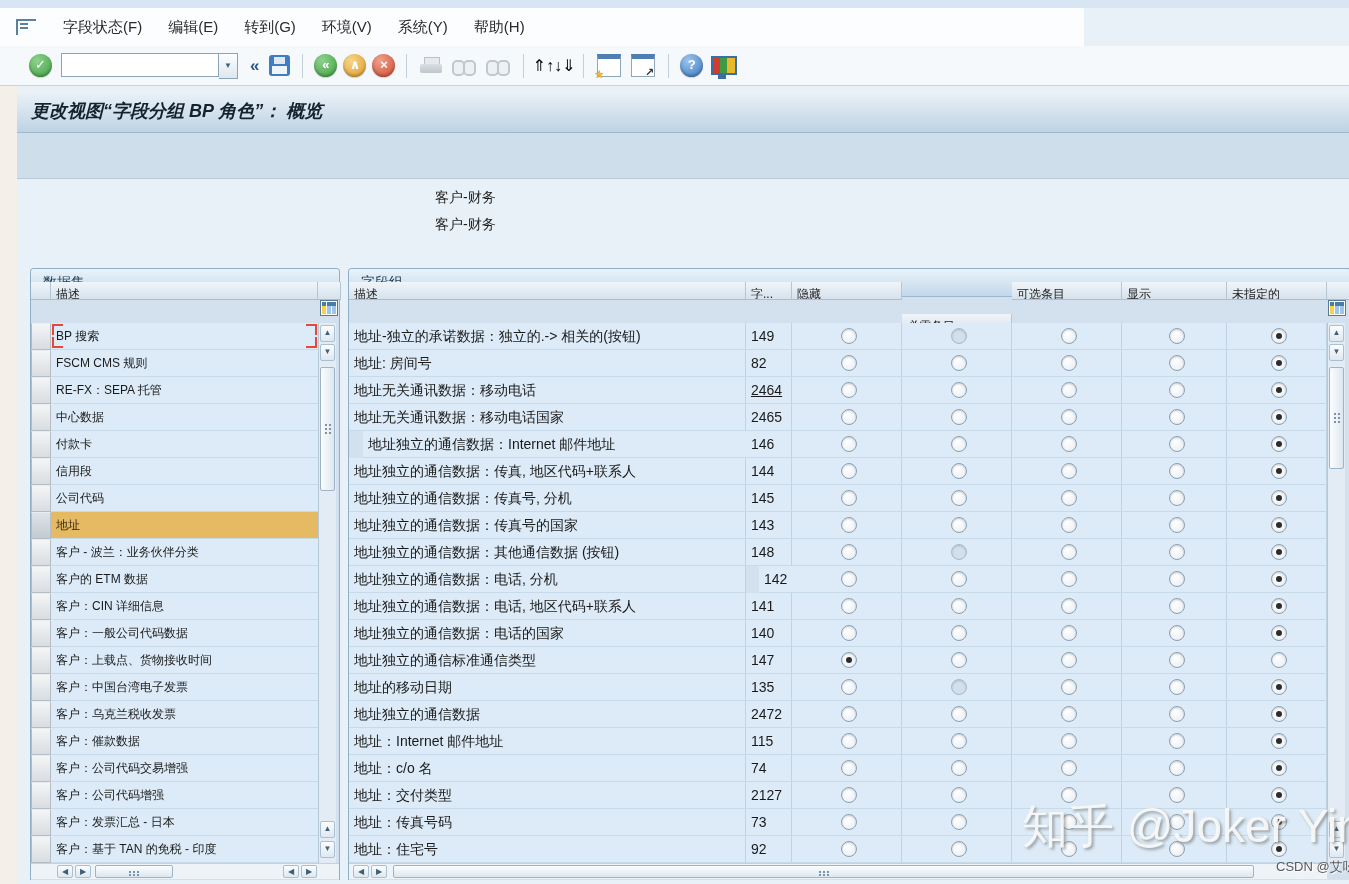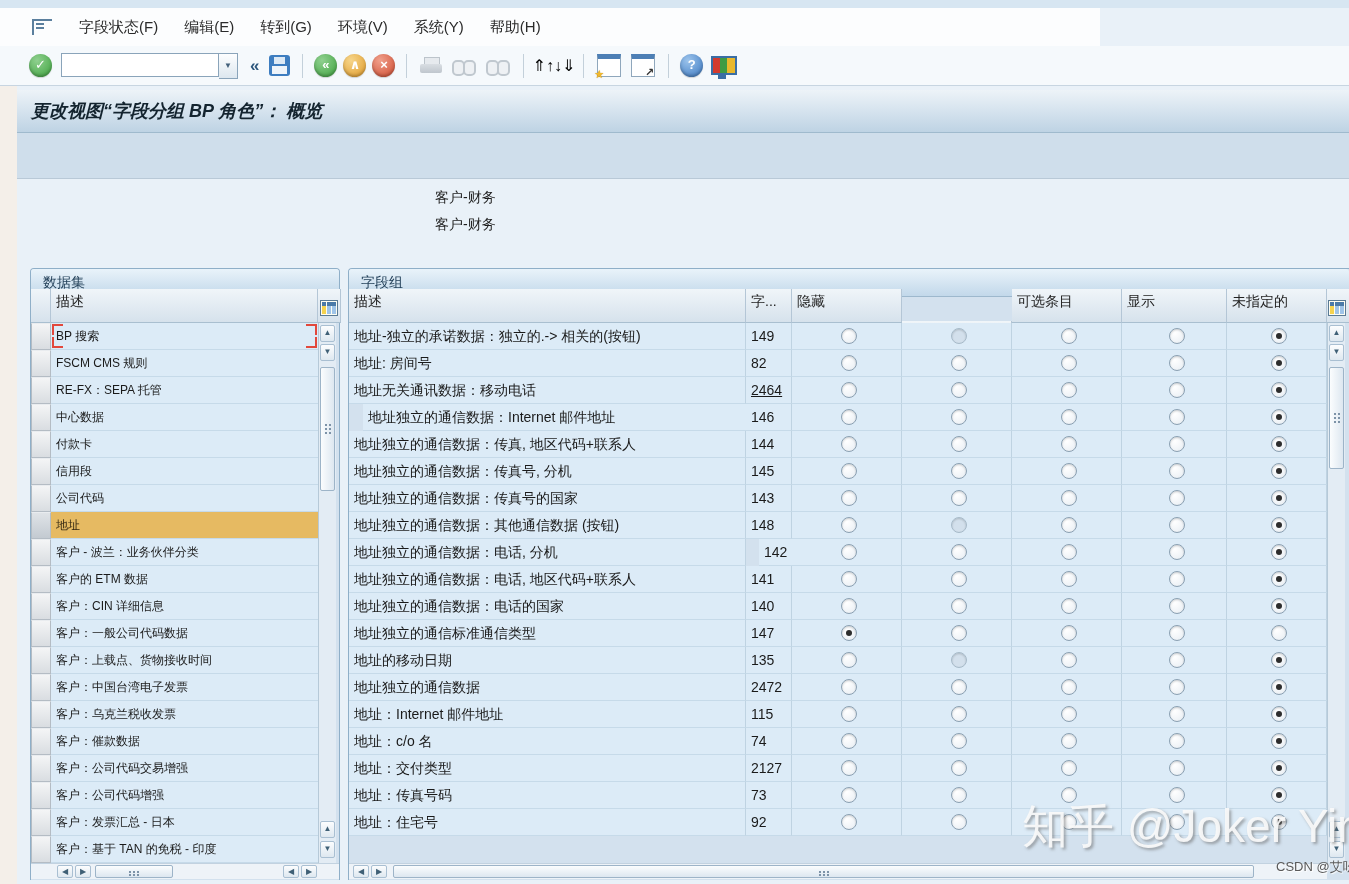--- a/index.html
+++ b/index.html
@@ -2,21 +2,21 @@
 <html><head>
 <meta charset="utf-8">
 <style>
   html,body{margin:0;padding:0;}
   #screen{position:relative;width:1349px;height:884px;overflow:hidden;
     font-family:"Liberation Sans","DejaVu Sans",sans-serif;background:#e9f1f8;}
 
   
   .topstrip{position:absolute;left:0;top:0;width:1349px;height:8px;background:#d7e6f2;}
   .menubar{position:absolute;left:0;top:8px;width:1084px;height:38px;background:#fcfdfe;
-    border-bottom:1px solid #d2dde6;display:flex;align-items:center;padding-left:16px;}
+    border-bottom:1px solid #d2dde6;display:flex;align-items:center;}
   .menu-sys-icon{width:18px;height:14px;margin:0 14px 0 16px;border:2px solid #5b7f9e;border-right:none;border-bottom:none;position:relative;}
   .menu-sys-icon::after{content:"";position:absolute;left:2px;top:2px;width:8px;height:2px;background:#5b7f9e;box-shadow:0 4px 0 #5b7f9e;}
   .menu-item{padding:0 13px;font-size:15px;color:#2b2b2b;line-height:36px;cursor:default;}
   .toolbar{position:absolute;left:0;top:46px;width:1349px;height:40px;background:#f5f9fc;
     border-bottom:1px solid #c7d5e1;display:flex;align-items:center;padding-left:26px;box-sizing:border-box;}
   .tb-sep{width:1px;height:24px;background:#c3d0da;margin:0 8px;}
   .circle{width:23px;height:23px;border-radius:50%;color:#fff;font-size:13px;font-weight:bold;
     text-align:center;line-height:22px;margin:0 3px;box-shadow:inset 0 -2px 3px rgba(0,0,0,.25),0 1px 1px rgba(0,0,0,.15);}
   .circle.green{background:radial-gradient(circle at 35% 28%,#8fd08f,#3da23d);}
   .circle.amber{background:radial-gradient(circle at 35% 28%,#f6d58a,#e09a28);}
@@ -50,23 +50,23 @@
   .appstrip{position:absolute;left:17px;top:133px;width:1332px;height:45px;background:#cfdeeb;border-bottom:1px solid #b9c9d7;}
   .ctx-label{position:absolute;left:435px;font-size:14px;color:#1c1c1c;}
 
   
   .panel{position:absolute;top:268px;height:612px;border:1px solid #8fafc8;border-bottom:none;
     border-radius:4px 4px 0 0;background:#d3e1ee;box-sizing:border-box;}
   #left-panel{left:30px;width:310px;}
   #right-panel{left:348px;width:1001px;border-right:none;border-radius:4px 0 0 0;}
   .panel-header{height:27px;background:linear-gradient(#e9f3fa,#c2d8ea);border-bottom:1px solid #9db8cd;
     border-radius:3px 3px 0 0;font-size:14px;color:#1e3c55;line-height:27px;padding-left:12px;}
-  .colheader-cell{position:absolute;top:20px;height:34px;background:linear-gradient(#f0f5f9,#d6e2ec);
+  .colheader-cell{position:absolute;top:13px;height:18px;background:linear-gradient(#f0f5f9,#d6e2ec);
     border-right:1px solid #b4c6d6;border-bottom:1px solid #a9bfd0;box-sizing:border-box;
-    font-size:14px;line-height:24px;padding-left:5px;color:#222;overflow:hidden;white-space:nowrap;}
+    font-size:12px;line-height:24px;padding-left:5px;color:#222;overflow:hidden;white-space:nowrap;}
   .cfgicon{position:absolute;width:18px;height:16px;background:#fdfdf2;border:1px solid #5a7a94;box-sizing:border-box;}
   .cfgicon::before{content:"";position:absolute;left:1px;top:1px;width:4px;height:12px;background:linear-gradient(#4a7aa8 0 4px,#f5d34f 4px 100%);}
   .cfgicon::after{content:"";position:absolute;left:6px;top:1px;width:9px;height:12px;
     background:linear-gradient(90deg,#9fc4e8 0 4px,#fdfdf2 4px 5px,#9fc4e8 5px 100%);border-top:4px solid #4a7aa8;box-sizing:border-box;}
 
   .rows{position:absolute;top:54px;left:0;}
   .trow{position:relative;height:27px;}
   .selcell{position:absolute;left:0;top:0;width:20px;height:27px;box-sizing:border-box;
     background:linear-gradient(#f4f5f6,#d9dde1);border:1px solid #b4bcc4;border-top-color:#e9ecef;}
   .selcell.sel{background:linear-gradient(#dfe3e7,#c3cad1);}
@@ -338,20 +338,39 @@
             <div class="radio"></div>
           </div>
           <div class="rcell" style="left: 773px; width: 105px;">
             <div class="radio"></div>
           </div>
           <div class="rcell" style="left: 878px; width: 100px;">
             <div class="radio on"></div>
           </div>
         </div>
         <div class="trow">
+          <div class="rcell" style="left: 0px; width: 397px;">地址无关通讯数据：移动电话国家</div>
+          <div class="rcell" style="left: 397px; width: 46px;">2465</div>
+          <div class="rcell" style="left: 443px; width: 110px;">
+            <div class="radio"></div>
+          </div>
+          <div class="rcell" style="left: 553px; width: 110px;">
+            <div class="radio"></div>
+          </div>
+          <div class="rcell" style="left: 663px; width: 110px;">
+            <div class="radio"></div>
+          </div>
+          <div class="rcell" style="left: 773px; width: 105px;">
+            <div class="radio"></div>
+          </div>
+          <div class="rcell" style="left: 878px; width: 100px;">
+            <div class="radio on"></div>
+          </div>
+        </div>
+        <div class="trow">
           <div class="rcell" style="left: 14px; width: 397px;">地址独立的通信数据：Internet 邮件地址</div>
           <div class="rcell" style="left: 397px; width: 46px;">146</div>
           <div class="rcell" style="left: 443px; width: 110px;">
             <div class="radio"></div>
           </div>
           <div class="rcell" style="left: 553px; width: 110px;">
             <div class="radio"></div>
           </div>
           <div class="rcell" style="left: 663px; width: 110px;">
             <div class="radio"></div>

